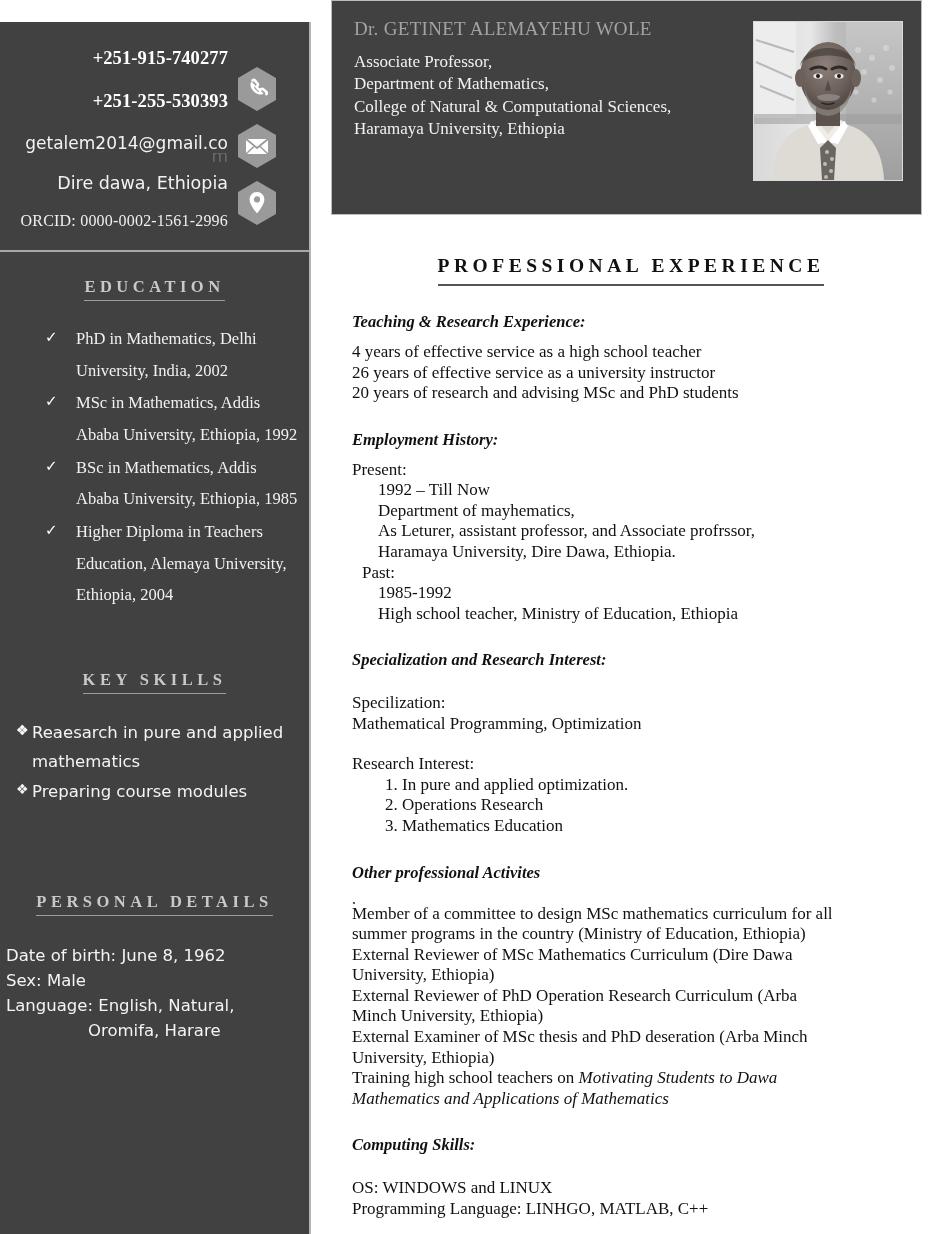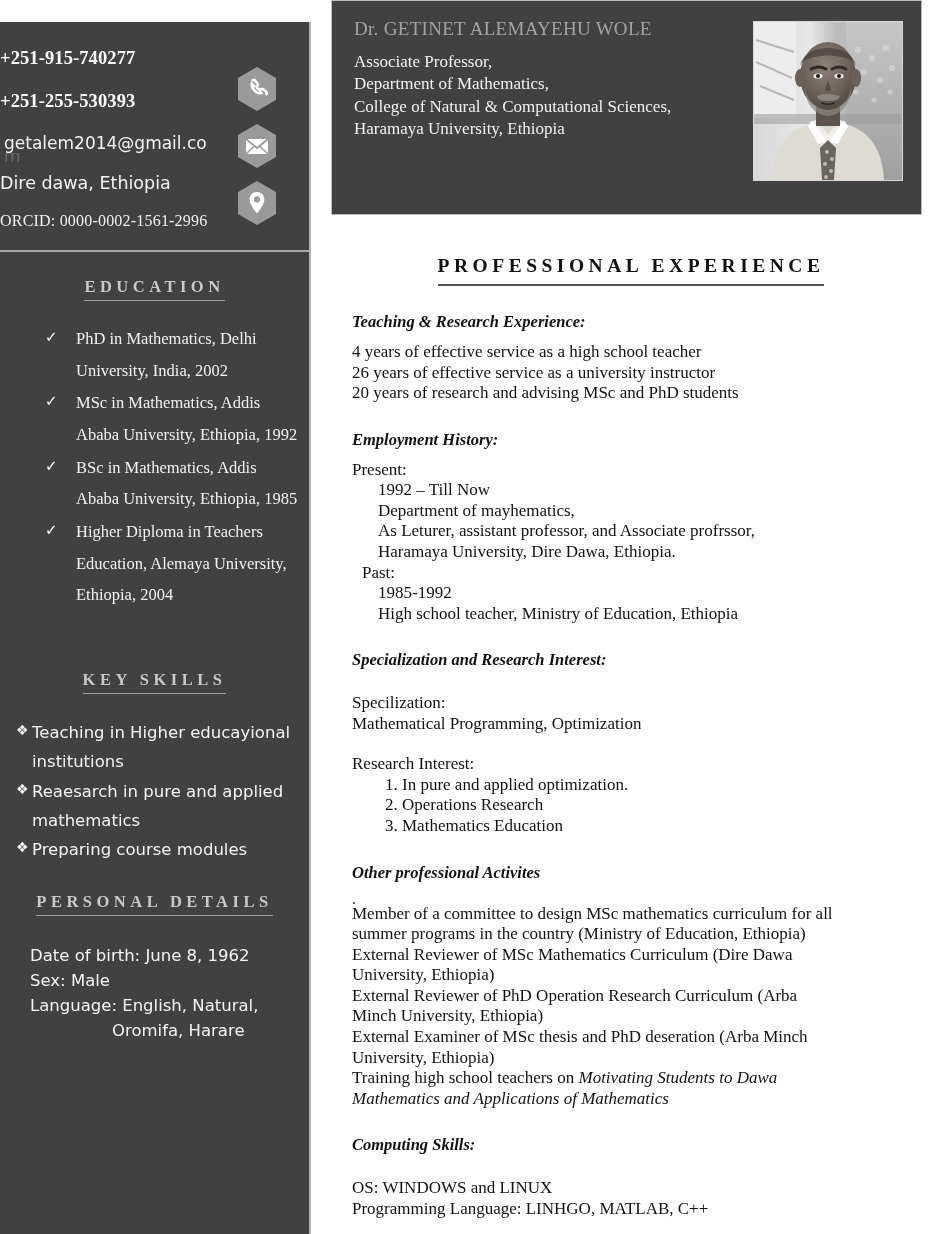--- a/index.html
+++ b/index.html
@@ -41,21 +41,21 @@
   #contact-block {
     position: relative;
     height: 228px;
     padding-top: 26px;
   }
   .contact-lines {
     position: absolute;
     left: 0;
     top: 26px;
     width: 228px;
-    text-align: left;
+    text-align: right;
   }
   .c-phone {
     font-family: "Liberation Serif", serif;
     font-weight: bold;
     font-size: 18.5px;
     letter-spacing: 0.1px;
     color: #ffffff;
     margin-bottom: 22px;
   }
   .c-email {
@@ -188,21 +188,21 @@
   }
 
   #personal-section {
     position: absolute;
     left: 0;
     top: 870px;
     width: 309px;
   }
   #personal-list {
     margin-top: 27px;
-    padding-left: 30px;
+    padding-left: 6px;
     padding-right: 8px;
     font-family: "DejaVu Sans", sans-serif;
     font-size: 16.5px;
     line-height: 1.52;
     color: #f4f4f4;
   }
   .pd-indent { padding-left: 82px; }
 
   
   #header-card {
@@ -370,21 +370,20 @@
       </div>
     </div>
 
     <div id="skills-section">
       <div class="side-heading-wrap">
         <span class="side-heading-inner"><span class="side-heading">KEY SKILLS</span></span>
       </div>
       <div id="skills-list">
         <div class="skill-item">
           <span class="skill-bullet">❖</span>
-          <span>Teaching in Higher educayional institutions</span>
         </div>
         <div class="skill-item">
           <span class="skill-bullet">❖</span>
           <span>Reaesarch in pure and applied mathematics</span>
         </div>
         <div class="skill-item">
           <span class="skill-bullet">❖</span>
           <span>Preparing course modules</span>
         </div>
       </div>

